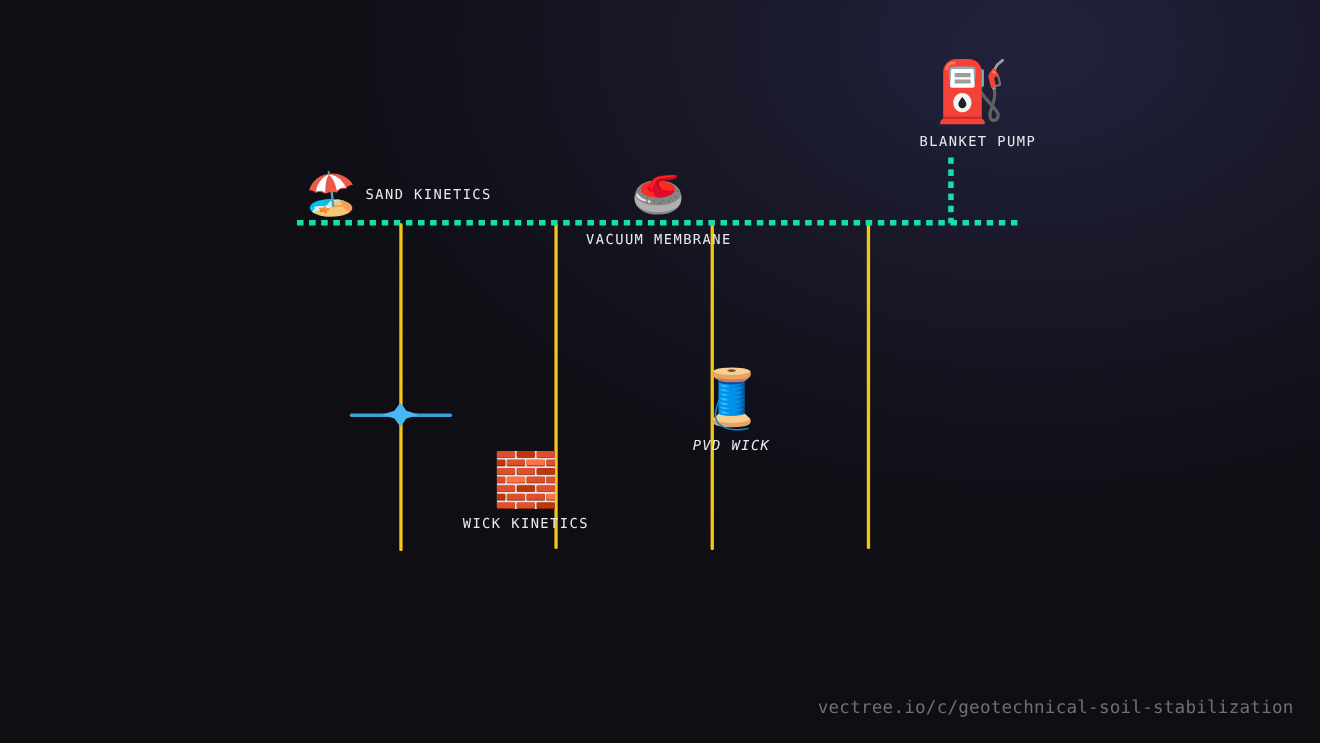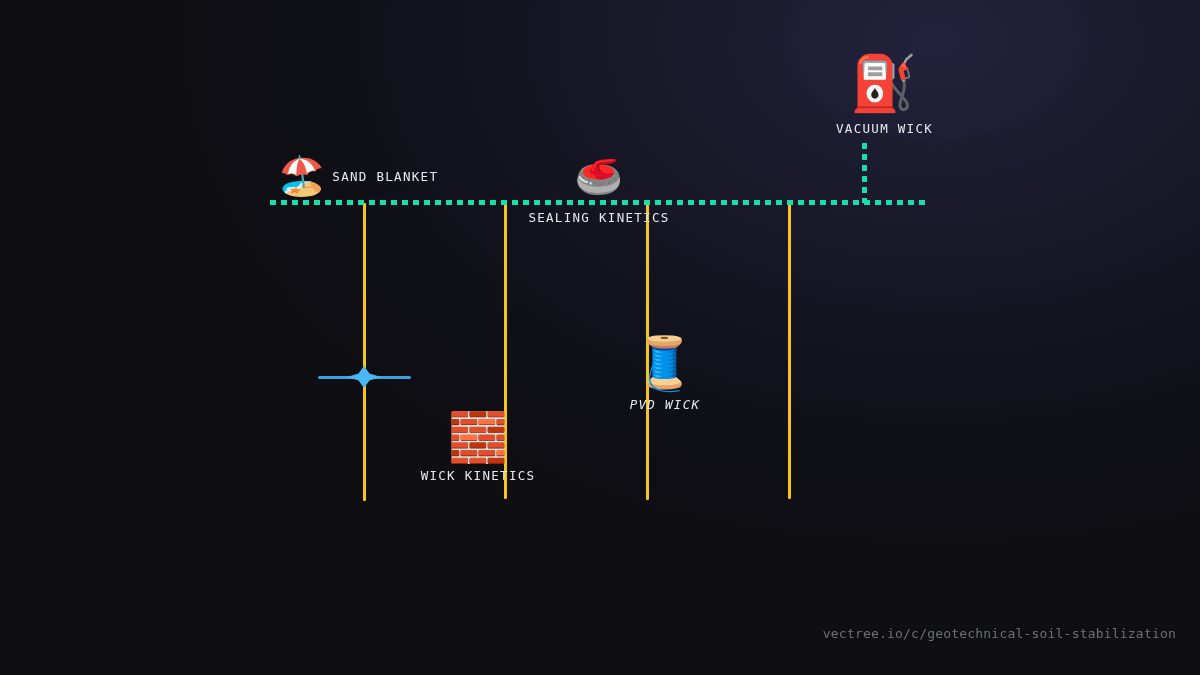--- a/index.html
+++ b/index.html
@@ -81,22 +81,22 @@
   .n-pvd       { left:617px; top:337px; width:96px; text-align:center; }
   .n-pvd .emoji { font-size:52px; }
   .n-pvd .lbl  { margin-top:8px;font-style:italic; }
   .n-clay      { left:408px; top:413px; width:140px; text-align:center; }
   .n-clay .emoji { font-size:48px; }
   .n-clay .lbl { margin-top:7px; }
 
   
   #footer { position:absolute; left:0; right:0; bottom:0; height:175px; }
   #url {
-    position:absolute; right:24px; bottom:34px;
-    color:#6e7078; font-size:13px; letter-spacing:0.2px;
+    position:absolute; right:24px; bottom:23px;
+    color:#6e7078; font-size:16px; letter-spacing:0.2px;
     font-family:"DejaVu Sans Mono", monospace;
   }
 </style>
 </head>
 <body>
 
 <div id="stage">
 
   <div id="diagram">
 
@@ -107,31 +107,31 @@
 
     <div class="vac-line" style="left:862px; top:143px; height:60px;"></div>
 
     <div class="membrane" style="left:270px; top:200px; width:658px;"></div>
 
     <div class="flowline" style="left:318px; top:376px; width:93px;"></div>
     <div class="spark" style="left:347px; top:366px;"></div>
 
     <div class="node n-sand">
       <span class="emoji">🏖️</span>
-      <span class="lbl">SAND BLANKET</span>
+      <span class="lbl">SAND KINETICS</span>
     </div>
 
     <div class="node n-memb">
       <span class="emoji">🥌</span>
-      <span class="lbl">SEALING KINETICS</span>
+      <span class="lbl">VACUUM MEMBRANE</span>
     </div>
 
     <div class="node n-vac">
       <span class="emoji">⛽</span>
-      <span class="lbl">VACUUM WICK</span>
+      <span class="lbl">BLANKET PUMP</span>
     </div>
 
     <div class="node n-pvd">
       <span class="emoji">🧵</span>
       <span class="lbl">PVD WICK</span>
     </div>
 
     <div class="node n-clay">
       <span class="emoji">🧱</span>
       <span class="lbl">WICK KINETICS</span>

